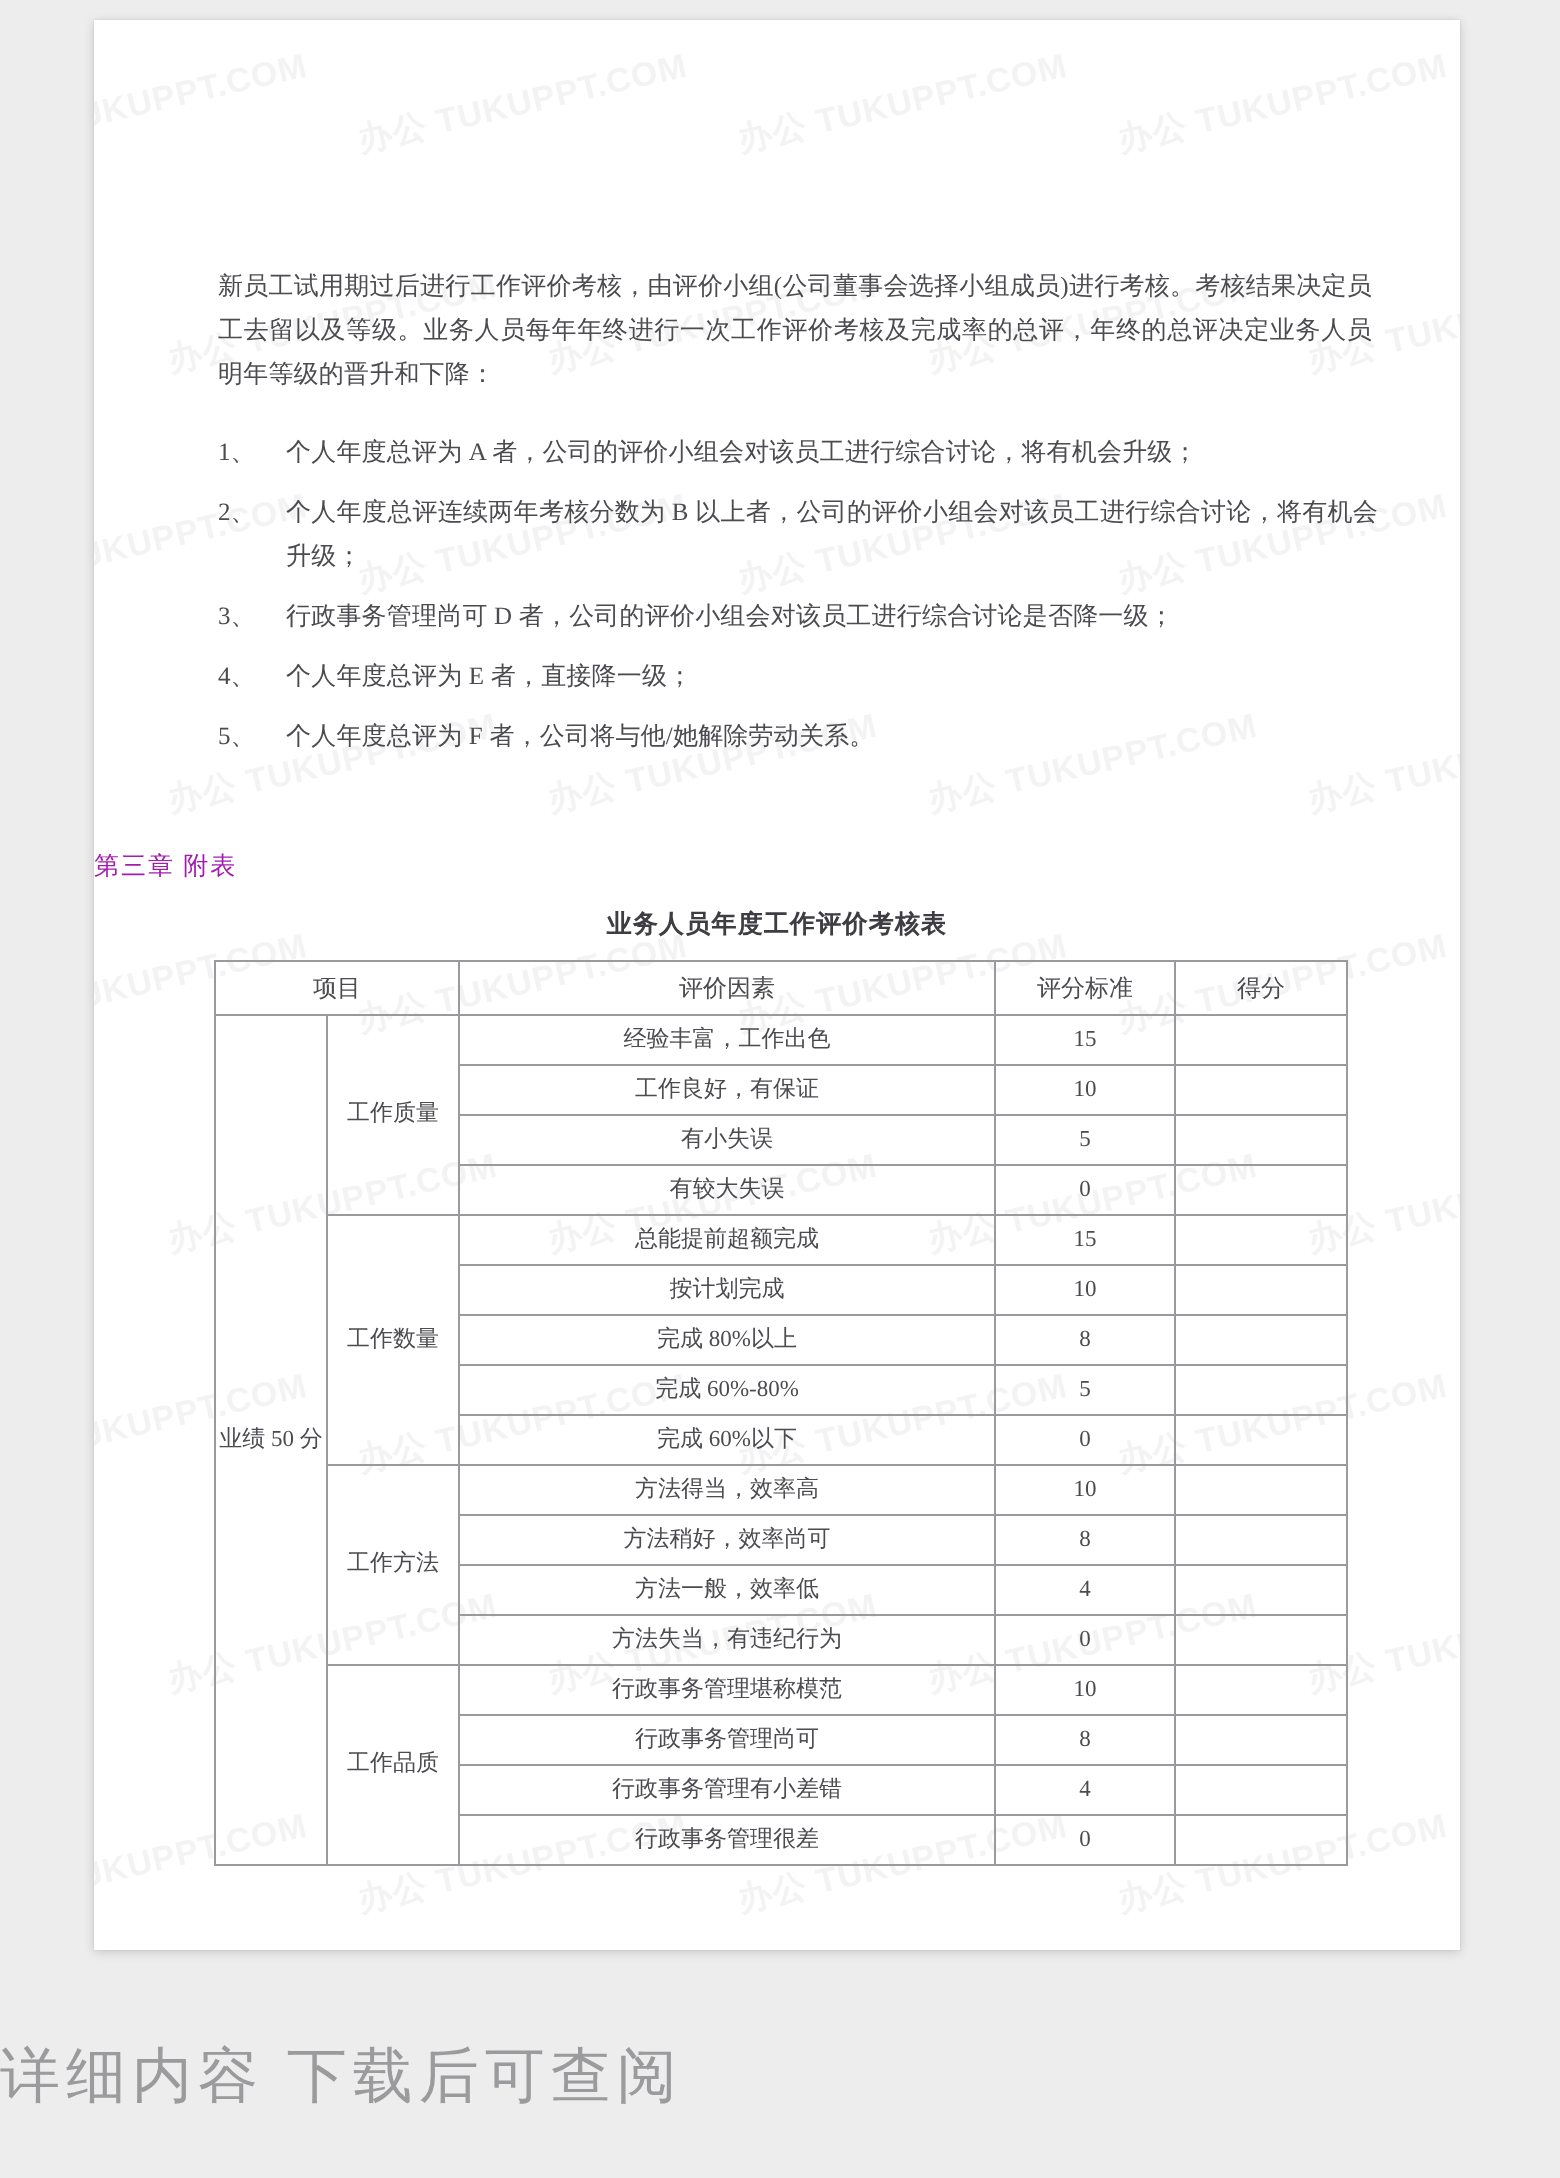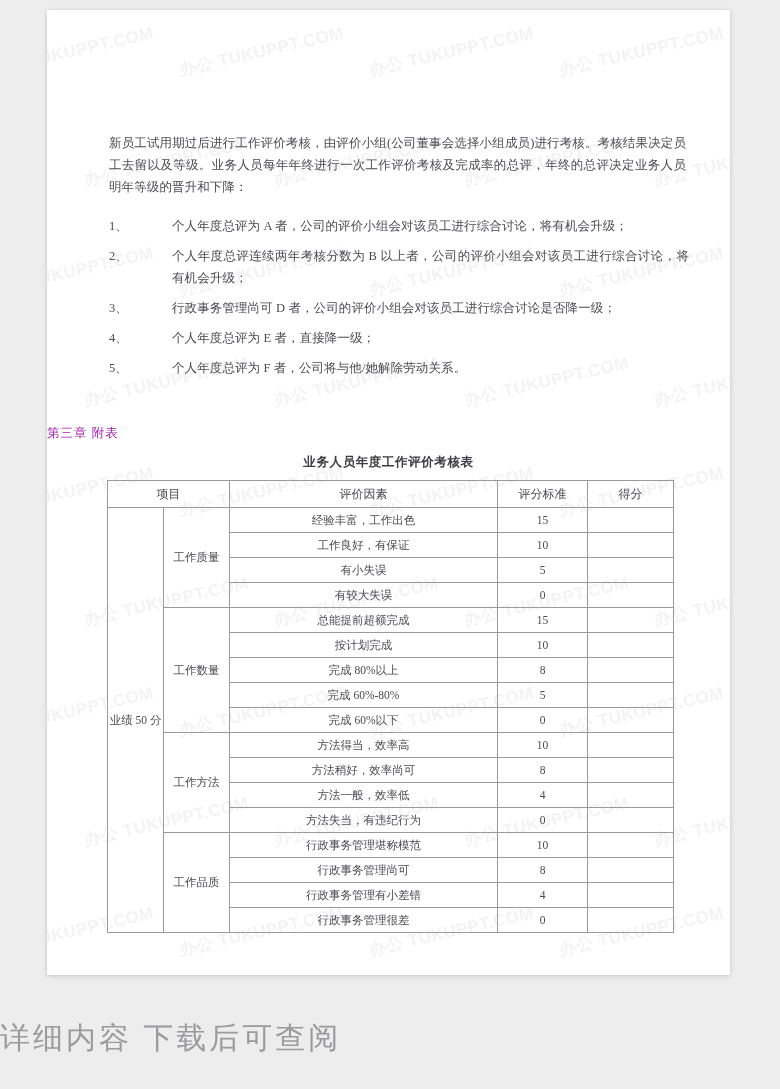--- a/index.html
+++ b/index.html
@@ -92,21 +92,20 @@
   }
   .list-marker {
     width: 34px;
     flex: 0 0 34px;
     color: #4b4b50;
   }
   .list-text {
     flex: 1 1 auto;
     text-align: justify;
     letter-spacing: 0.1px;
-    margin-left: 29px;
   }
 
   .chapter-title {
     position: absolute;
     left: 0;
     right: 0;
     top: 415px;
     text-align: left;
     font-size: 12.5px;
     color: #a21caf;

